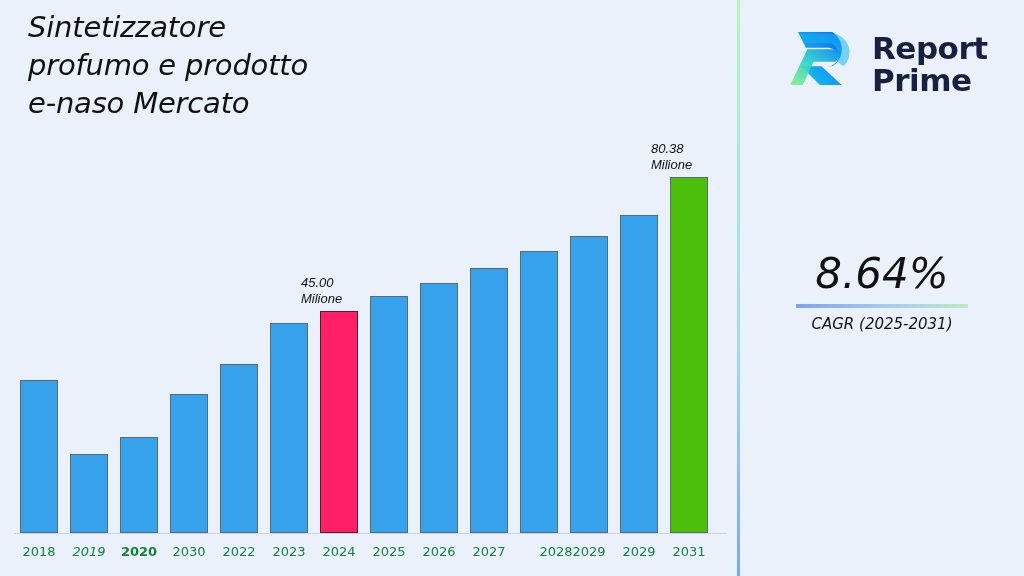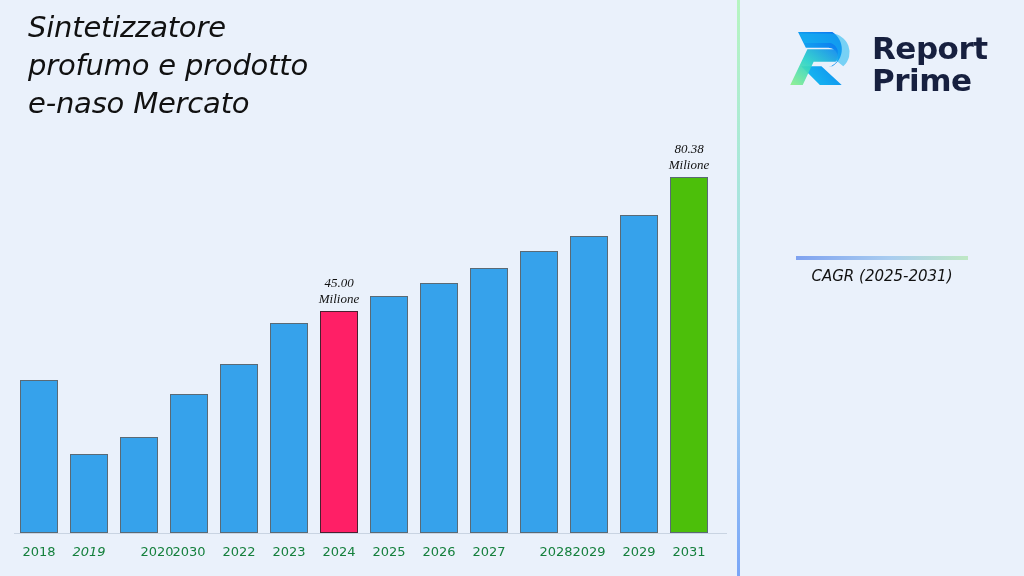--- a/index.html
+++ b/index.html
@@ -78,22 +78,22 @@
     box-sizing: border-box;
   }
   .bar.blue   { background: #36a2eb; }
   .bar.pink   { background: #ff1f66; border-color: #4a2030; }
   .bar.green  { background: #4cbf0a; border-color: #5a6a75; }
 
   .bar-label {
     position: absolute;
     left: -13px;
     width: 76px;
-    text-align: center;
-    font-family: Liberation Serif, serif;
+    text-align: left;
+    font-family: Liberation Sans, sans-serif;
     font-style: italic;
     font-size: 13px;
     line-height: 16px;
     color: #111;
     white-space: pre-line;
   }
 
   #axis-line {
     position: absolute;
     left: 14px;
@@ -250,21 +250,21 @@
           <div class="bar-group" style="left: 664px;">
             <div class="bar green" title="2031: 80.38" style="height: 356px;"></div>
             <div class="bar-label" style="bottom: 360px;">80.38
 Milione</div>
           </div>
         </div>
       <div id="axis-line"></div>
       <div id="ticks-layer">
           <div class="tick-label" style="left: 14px;">2018</div>
           <div class="tick-label" style="left: 64px; font-style: italic;">2019</div>
-          <div class="tick-label" style="left: 132px;">2020</div>
+          <div class="tick-label" style="left: 114px; font-weight: bold;">2020</div>
           <div class="tick-label" style="left: 164px;">2030</div>
           <div class="tick-label" style="left: 214px;">2022</div>
           <div class="tick-label" style="left: 264px;">2023</div>
           <div class="tick-label" style="left: 314px;">2024</div>
           <div class="tick-label" style="left: 364px;">2025</div>
           <div class="tick-label" style="left: 414px;">2026</div>
           <div class="tick-label" style="left: 464px;">2027</div>
           <div class="tick-label" style="left: 488px; margin-left: 43px;">2028</div>
           <div class="tick-label" style="left: 564px;">2029</div>
           <div class="tick-label" style="left: 614px;">2029</div>
@@ -295,19 +295,20 @@
         <path d="M8 86 L30 40 H66 A10 10 0 0 1 66 56 H38 L24 86 Z" fill="url(#gA)" opacity="0.92"></path>
         <path d="M20 20 H60 A24 24 0 0 1 76 62 L66 54 A14 14 0 0 0 60 32 H26 Z" fill="#17b7f0" opacity="0.55"></path>
       </svg>
       <div id="logo-text">
         <div>Report</div>
         <div>Prime</div>
       </div>
     </div>
 
     <div id="cagr-block">
+      <div id="cagr-value">8.64%</div>
       <div id="cagr-rule"></div>
       <div id="cagr-caption">CAGR (2025-2031)</div>
     </div>
 
   </div>
 
 </div>
 
 </body></html>

